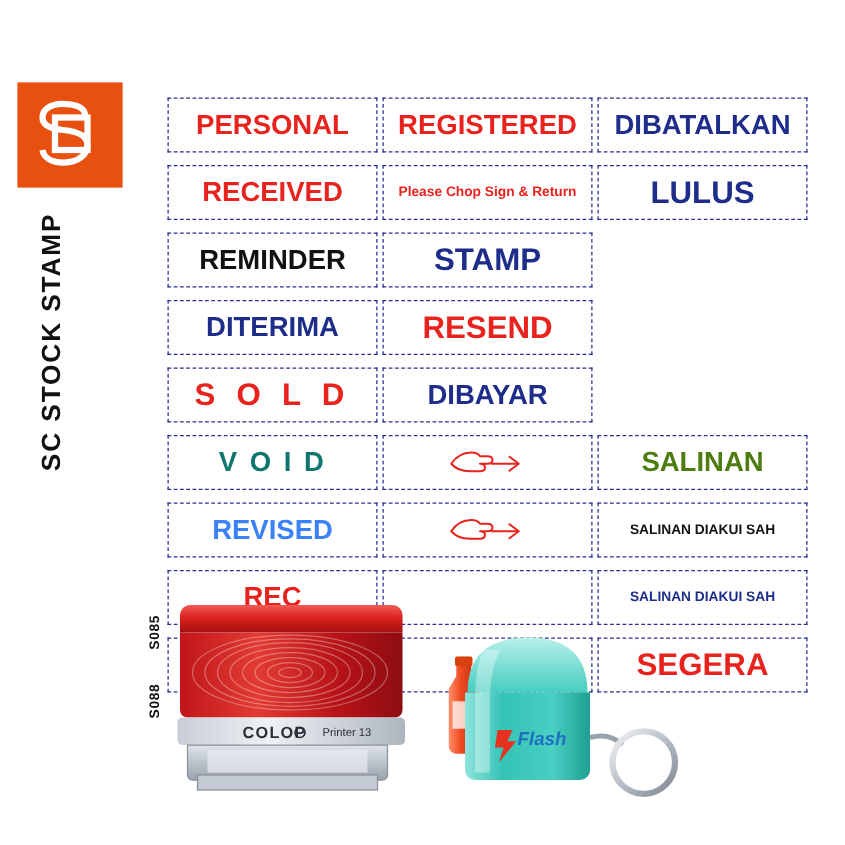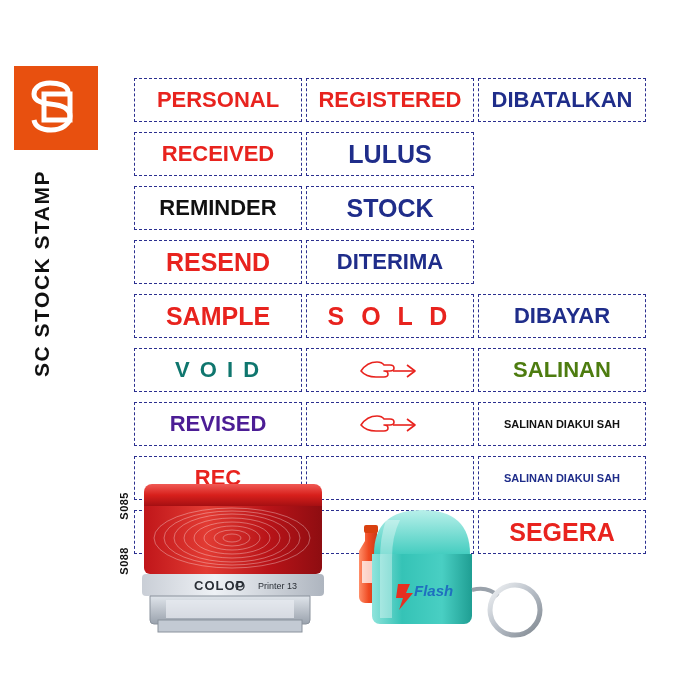--- a/index.html
+++ b/index.html
@@ -111,43 +111,43 @@
       </div>
       <div class="stamp-cell">
         <span class="stamp-text sz-md " style="color: rgb(31, 45, 138);">DIBATALKAN</span>
       </div>
     </div>
     <div class="stamp-row">
       <div class="stamp-cell">
         <span class="stamp-text sz-md " style="color: rgb(232, 35, 30);">RECEIVED</span>
       </div>
       <div class="stamp-cell">
+        <span class="stamp-text sz-tiny " style="color: rgb(232, 35, 30);">Please Chop Sign &amp; Return</span>
+      </div>
+      <div class="stamp-cell">
         <span class="stamp-text sz-lg " style="color: rgb(31, 45, 138);">LULUS</span>
       </div>
     </div>
     <div class="stamp-row">
       <div class="stamp-cell">
         <span class="stamp-text sz-md " style="color: rgb(17, 17, 17);">REMINDER</span>
       </div>
       <div class="stamp-cell">
-        <span class="stamp-text sz-lg " style="color: rgb(31, 45, 138);">STOCK</span>
-      </div>
-    </div>
-    <div class="stamp-row">
+        <span class="stamp-text sz-lg " style="color: rgb(31, 45, 138);">STAMP</span>
+      </div>
+    </div>
+    <div class="stamp-row">
+      <div class="stamp-cell">
+        <span class="stamp-text sz-md " style="color: rgb(31, 45, 138);">DITERIMA</span>
+      </div>
       <div class="stamp-cell">
         <span class="stamp-text sz-lg " style="color: rgb(232, 35, 30);">RESEND</span>
       </div>
-      <div class="stamp-cell">
-        <span class="stamp-text sz-md " style="color: rgb(31, 45, 138);">DITERIMA</span>
-      </div>
-    </div>
-    <div class="stamp-row">
-      <div class="stamp-cell">
-        <span class="stamp-text sz-lg " style="color: rgb(232, 35, 30);">SAMPLE</span>
-      </div>
+    </div>
+    <div class="stamp-row">
       <div class="stamp-cell">
         <span class="stamp-text sz-lg spaced" style="color: rgb(232, 35, 30);">S O L D</span>
       </div>
       <div class="stamp-cell">
         <span class="stamp-text sz-md " style="color: rgb(31, 45, 138);">DIBAYAR</span>
       </div>
     </div>
     <div class="stamp-row">
       <div class="stamp-cell">
         <span class="stamp-text sz-md spaced2" style="color: #0f766e;">V O I D</span>
@@ -160,21 +160,21 @@
             <path d="M52 10 l8 6 l-8 6"></path>
           </g>
         </svg>
       </div>
       <div class="stamp-cell">
         <span class="stamp-text sz-md " style="color: #4d7c0f;">SALINAN</span>
       </div>
     </div>
     <div class="stamp-row">
       <div class="stamp-cell">
-        <span class="stamp-text sz-md " style="color: #4c1d95;">REVISED</span>
+        <span class="stamp-text sz-md " style="color: #3b82f6;">REVISED</span>
       </div>
       <div class="stamp-cell hand-cell">
         <svg width="70" height="30" viewBox="0 0 70 30">
           <g fill="none" stroke="#e8231e" stroke-width="1.6" stroke-linejoin="round">
             <path d="M6 16 q6 -9 16 -9 q5 0 7 3 l6 0 q4 0 4 3 q0 3 -4 3 l-6 0 q4 0 4 3 q0 3 -4 3 l-8 0 q-10 0 -15 -6 z"></path>
             <path d="M38 16 h22"></path>
             <path d="M52 10 l8 6 l-8 6"></path>
           </g>
         </svg>
       </div>

